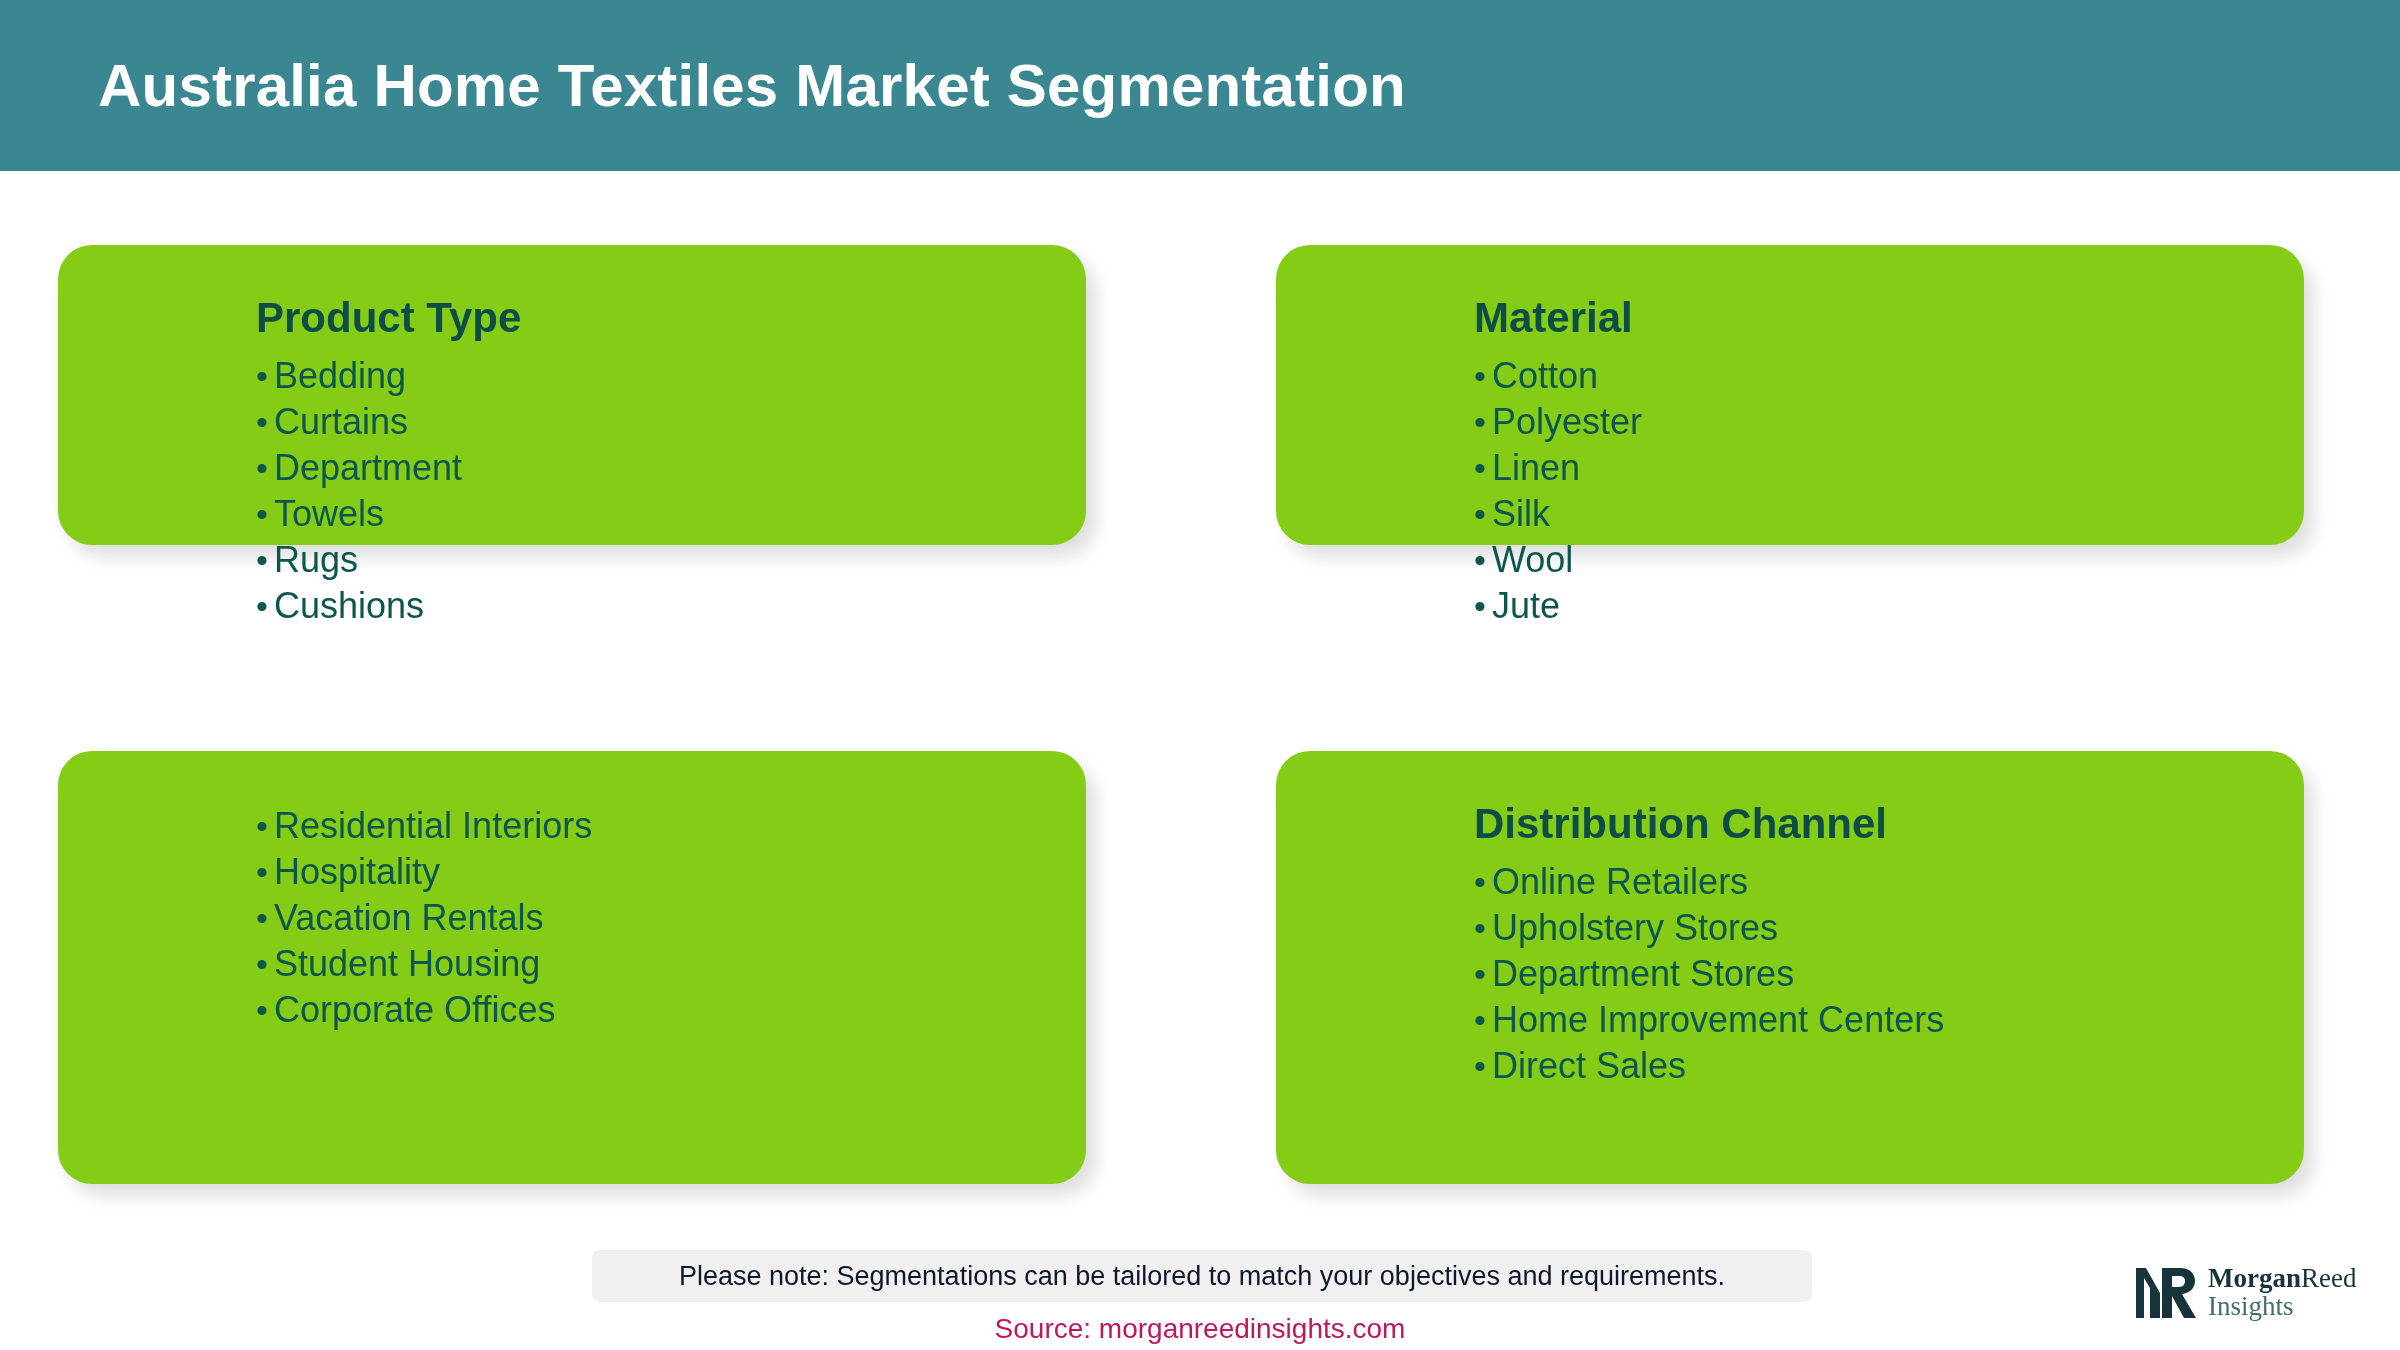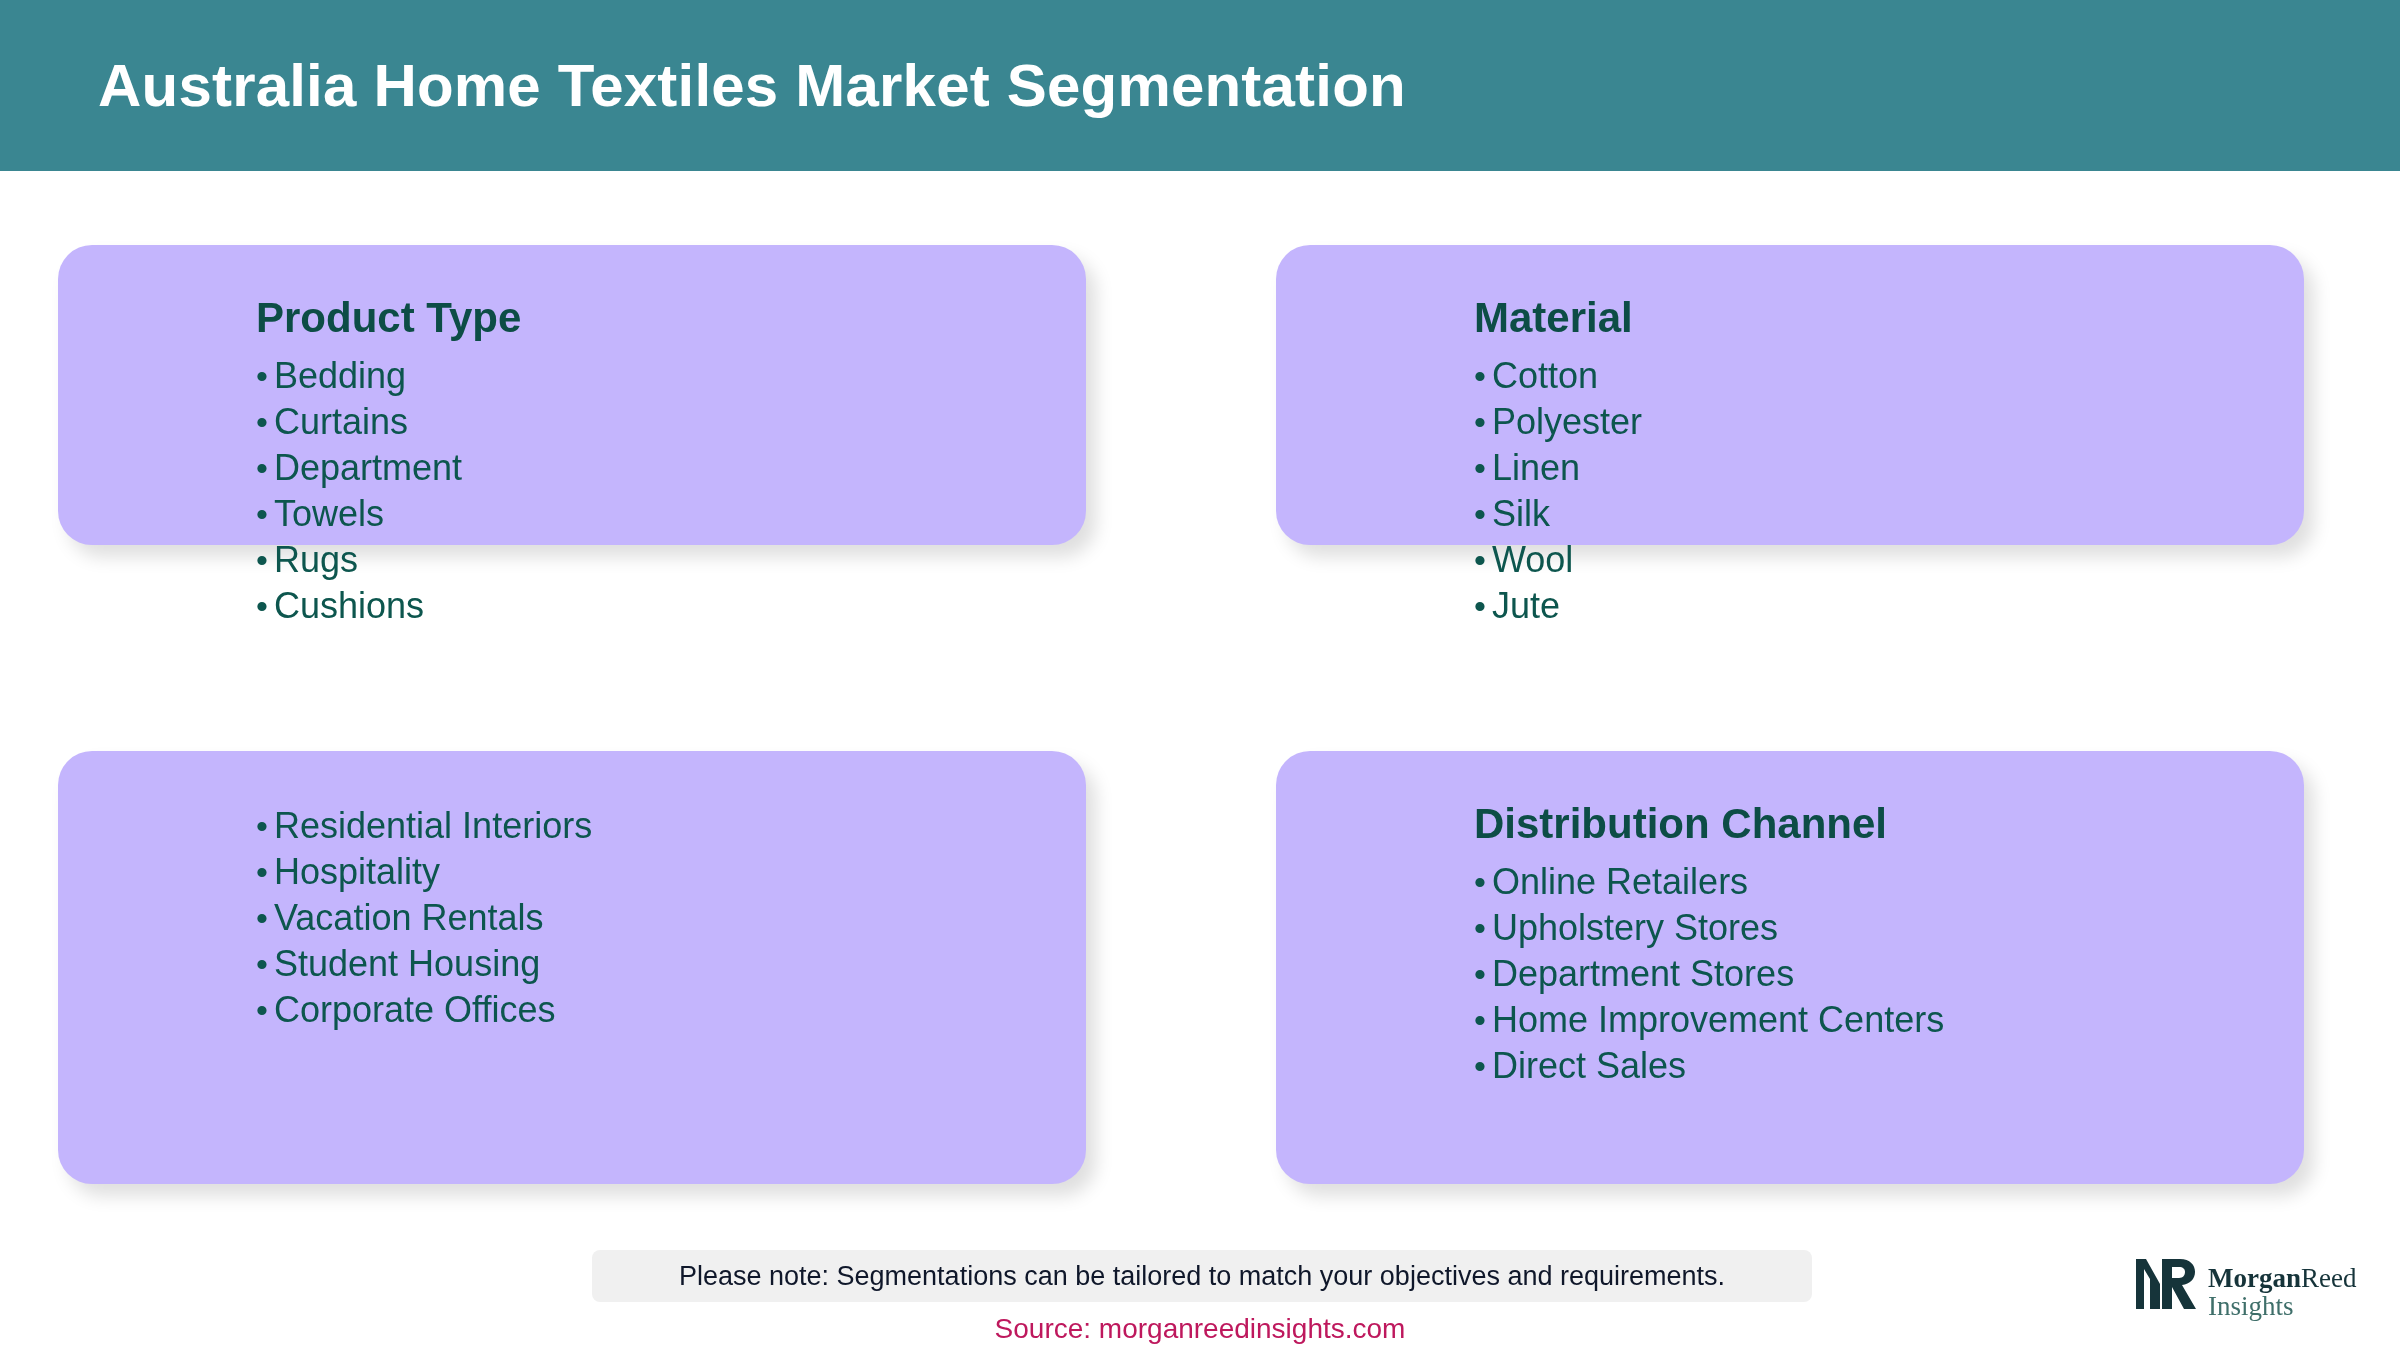--- a/index.html
+++ b/index.html
@@ -38,21 +38,21 @@
   
   .cards-area {
     position: absolute;
     left: 0;
     top: 171px;
     width: 2400px;
     height: 1060px;
   }
   .card {
     position: absolute;
-    background: #c4b5fd;
+    background: #84cc16;
     border-radius: 34px;
     box-shadow: 10px 12px 18px rgba(0,0,0,0.13);
     box-sizing: border-box;
     padding: 52px 60px 40px 198px;
   }
   .card.left  { left: 58px;  width: 1028px; }
   .card.right { left: 1276px; width: 1028px; }
   .card.row1  { top: 74px;  height: 300px; }
   .card.row2  { top: 580px; height: 433px; }
 
@@ -121,20 +121,21 @@
   }
 
   
   .logo {
     position: absolute;
     left: 2134px;
     top: 26px;
     width: 250px;
     height: 72px;
     display: flex;
+    align-items: center;
     gap: 10px;
   }
   .logo-mark {
     flex: none;
     width: 64px;
     height: 54px;
   }
   .logo-words {
     display: flex;
     flex-direction: column;

